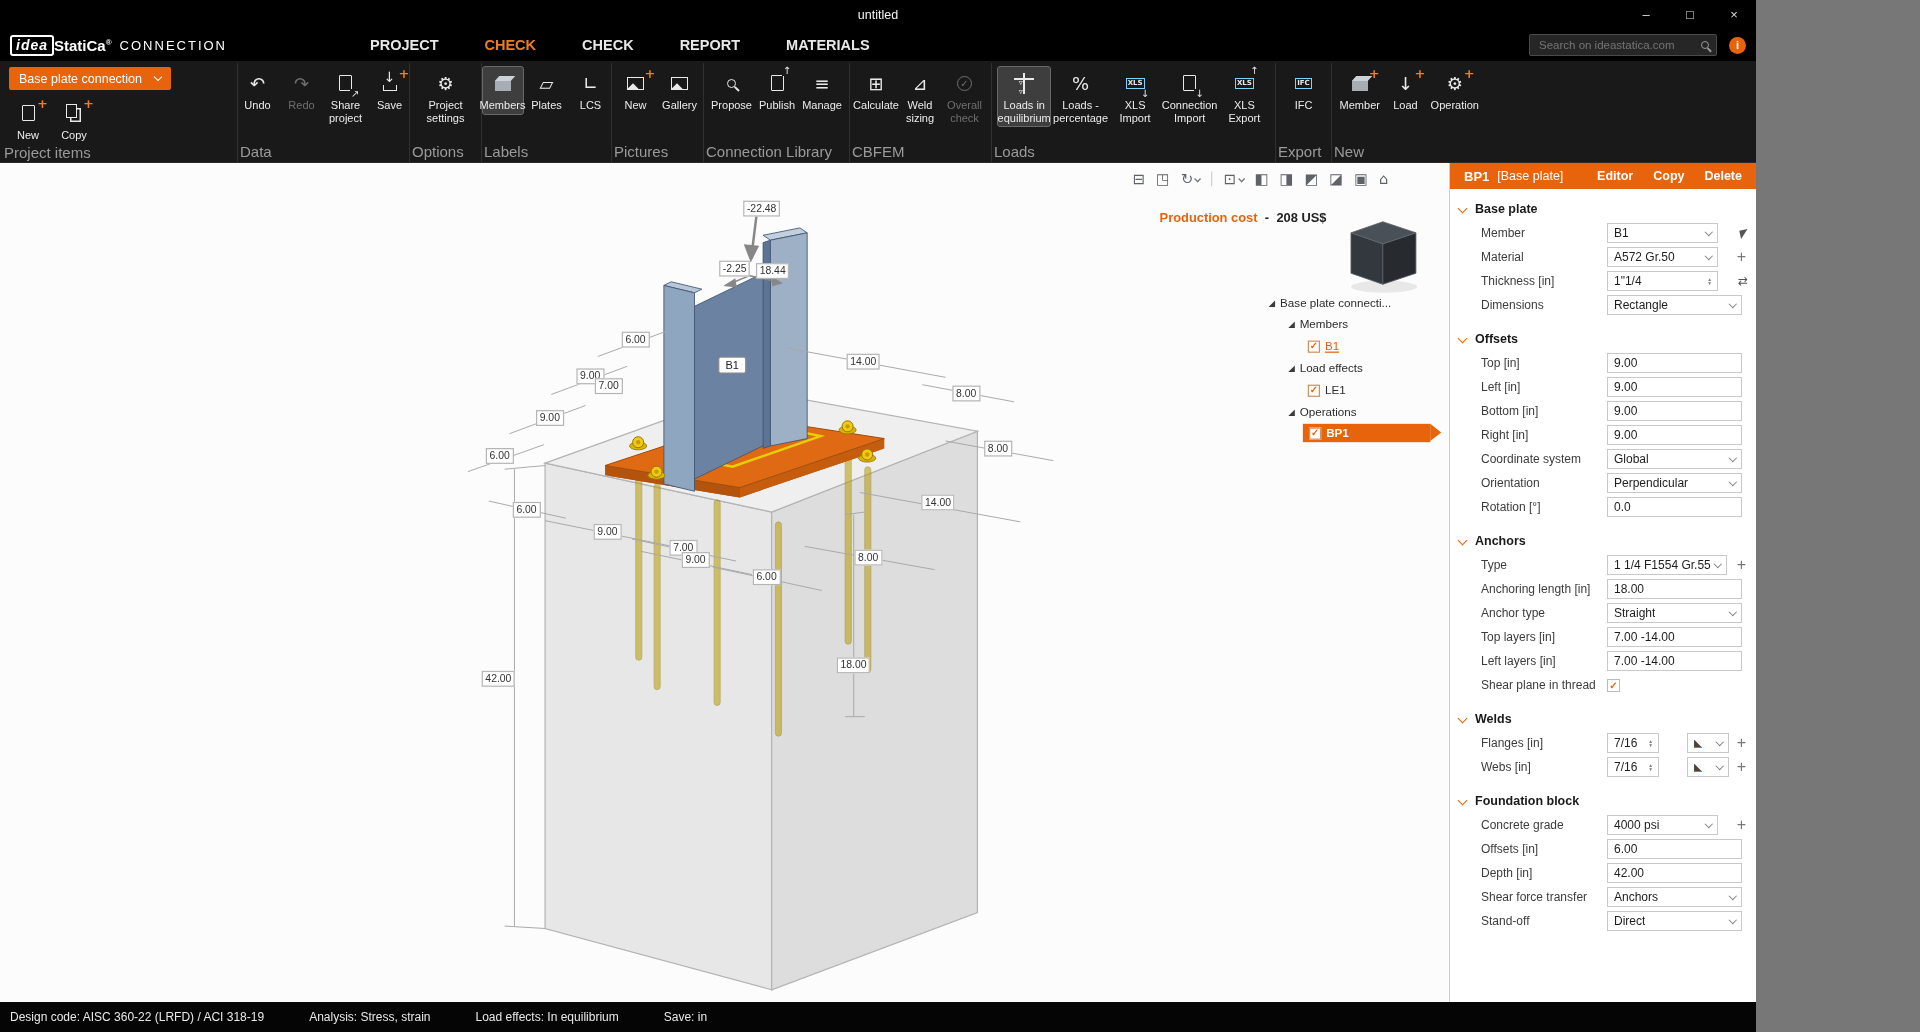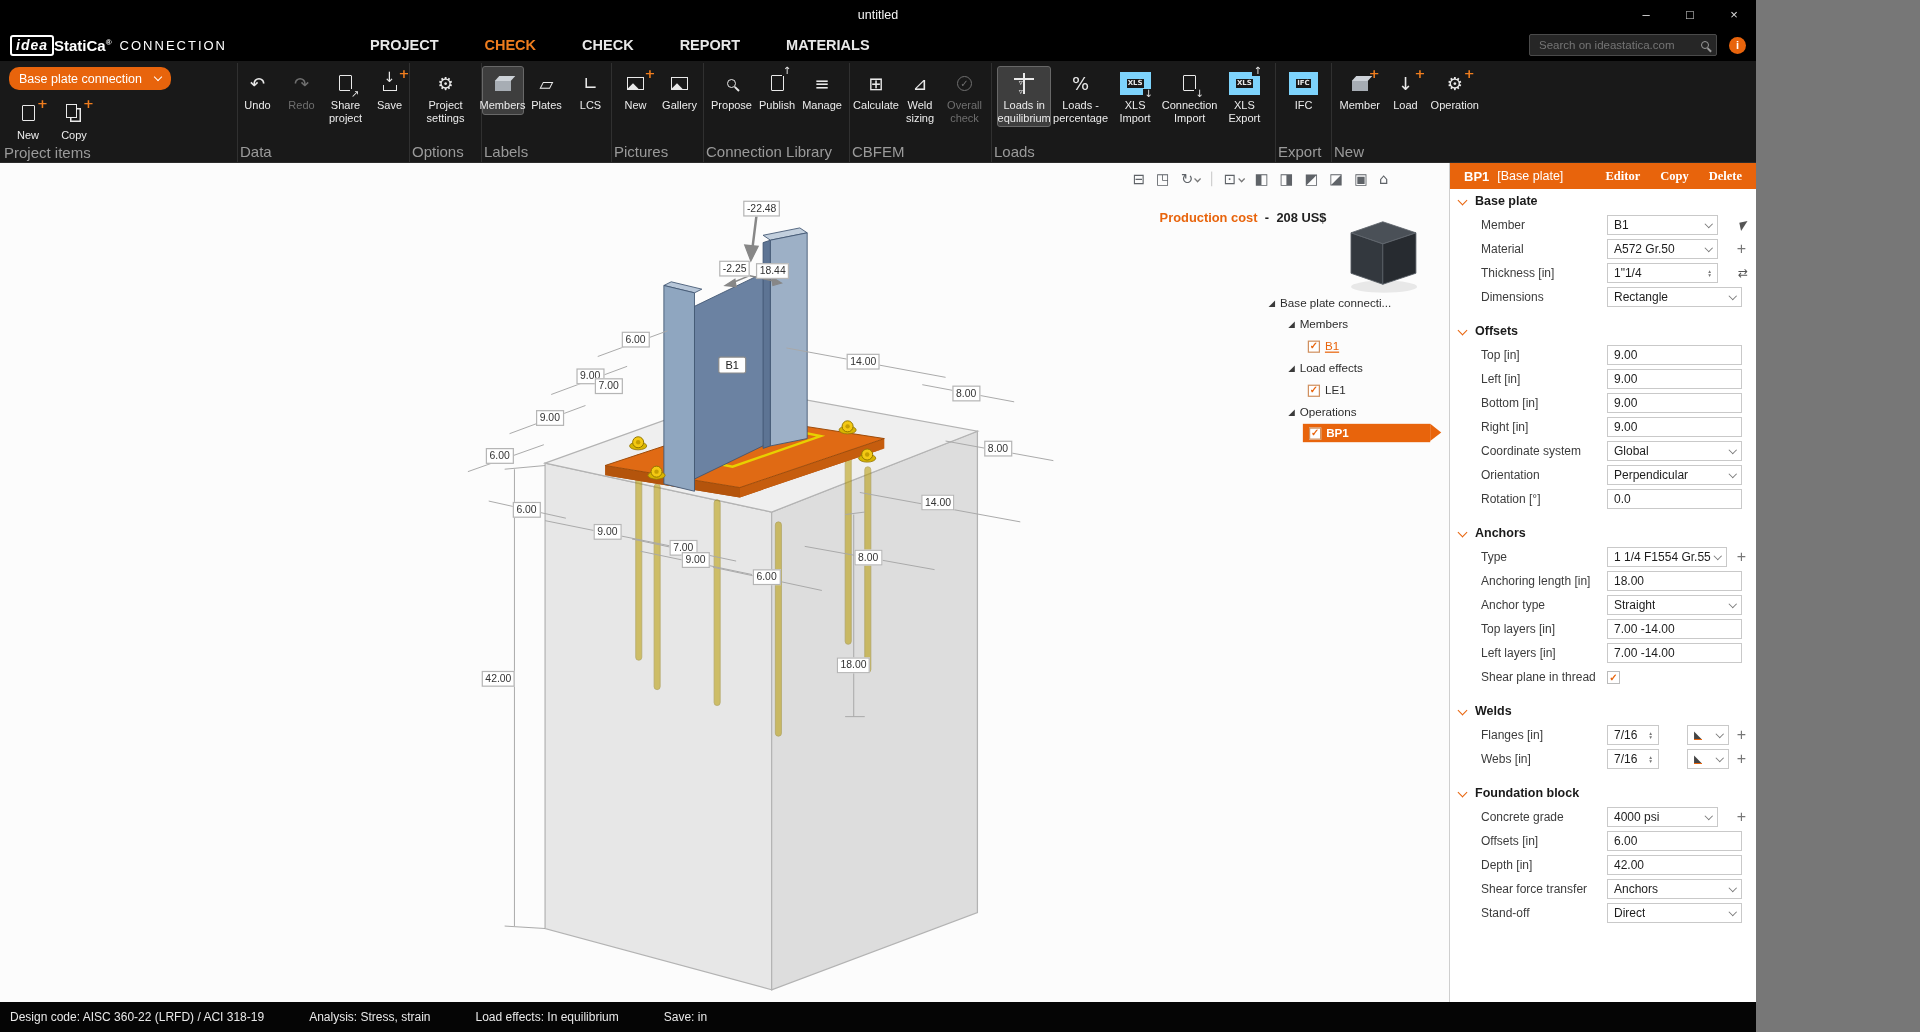--- a/index.html
+++ b/index.html
@@ -69,24 +69,24 @@
           transform:rotate(45deg);}
   .g-mag{width:9px;height:9px;border:1.7px solid #e9e9e9;border-radius:50%;position:relative;}
   .g-mag::after{content:"";position:absolute;width:6px;height:1.7px;background:#e9e9e9;
           transform:rotate(45deg);right:-5px;bottom:-3px;}
   .g-check{width:15px;height:15px;border:1.5px solid currentColor;border-radius:50%;font-size:10px;
           display:flex;align-items:center;justify-content:center;}
   .g-balance{position:relative;width:20px;height:16px;border-top:2px solid #e9e9e9;margin-top:5px;}
   .g-balance::before{content:"";position:absolute;left:9px;top:-7px;height:21px;border-left:2px solid #e9e9e9;}
   .g-balance::after{content:"▿ ▿";position:absolute;left:-2px;right:0;top:-2px;text-align:center;
           font-size:8px;letter-spacing:5px;color:#e9e9e9;}
-  .g-xls{font-size:7px;border:7px solid #7dd3fc;padding:0 1px;line-height:9px;color:#e9e9e9;
+  .g-xls{font-size:7px;border:1px solid #7dd3fc;padding:0 1px;line-height:9px;color:#e9e9e9;
          font-weight:bold;font-style:normal;}
   .conn-dd{background:#e8640c;color:#fff;font-size:12.5px;height:23px;padding:0 10px;display:flex;
-           gap:10px;align-items:center;border-radius:10px;margin:1px 0 4px 2px;width:162px;cursor:pointer;}
+           gap:10px;align-items:center;border-radius:2px;margin:1px 0 4px 2px;width:162px;cursor:pointer;}
   .col0{flex-direction:column;align-items:flex-start;}
   .row0{display:flex;gap:4px;}
   .chev{width:7px;height:7px;border-right:1.6px solid #666;border-bottom:1.6px solid #666;
         transform:rotate(45deg);flex:0 0 auto;}
   .chev.w{border-color:#fff;width:6px;height:6px;margin-left:auto;margin-top:-3px;}
   .chev.o{border-color:#e8640c;margin-top:-2px;}
   .chev.g{border-color:#777;width:5.5px;height:5.5px;margin-left:auto;margin-top:-2px;}
 
   
   .main{position:relative;height:839px;display:flex;background:#fff;}
@@ -119,22 +119,22 @@
   .t-sel{background:#e8640c;color:#fff;font-weight:bold;padding:0 5px;width:104px;}
   .t-sel::after{content:"";position:absolute;right:-9px;top:0;border-left:9px solid #e8640c;
         border-top:7.5px solid transparent;border-bottom:7.5px solid transparent;}
 
   
   .panel{flex:1;background:#fff;border-left:1px solid #cfcfcf;display:flex;flex-direction:column;overflow:hidden;}
   .p-head{height:26px;background:#e8640c;color:#fff;display:flex;align-items:center;padding:0 14px;gap:8px;flex:0 0 auto;}
   .p-id{font-weight:bold;font-size:13px;}
   .p-type{font-size:12.5px;}
   .p-actions{margin-left:auto;display:flex;gap:20px;font-size:12.5px;font-weight:bold;}
-  .p-act{cursor:pointer;font-family:Liberation Serif, serif;}
-  .p-body{flex:1;overflow:hidden;}
+  .p-act{cursor:pointer;}
+  .p-body{flex:1;overflow:hidden;padding-top:8px;}
   .p-sec{margin-top:10px;}
   .p-sec:first-child{margin-top:0;}
   .p-sec-h{display:flex;align-items:center;gap:9px;padding-left:9px;height:24px;cursor:pointer;}
   .p-sec-h span{font-weight:bold;font-size:12.5px;color:#1a1a1a;}
   .p-row{position:relative;display:flex;align-items:center;height:24px;padding-left:31px;padding-right:14px;}
   .p-lbl{flex:0 0 126px;font-size:12px;color:#3c3c3c;}
   .ctl{height:20px;border:1px solid #c9c9c9;background:#fff;font-size:12px;color:#1d1d1d;
        display:flex;align-items:center;padding:0 6px;flex:1;cursor:pointer;gap:4px;}
   .ctl span{white-space:nowrap;overflow:hidden;}
   .p-row.ext .ctl{margin-right:24px;}

